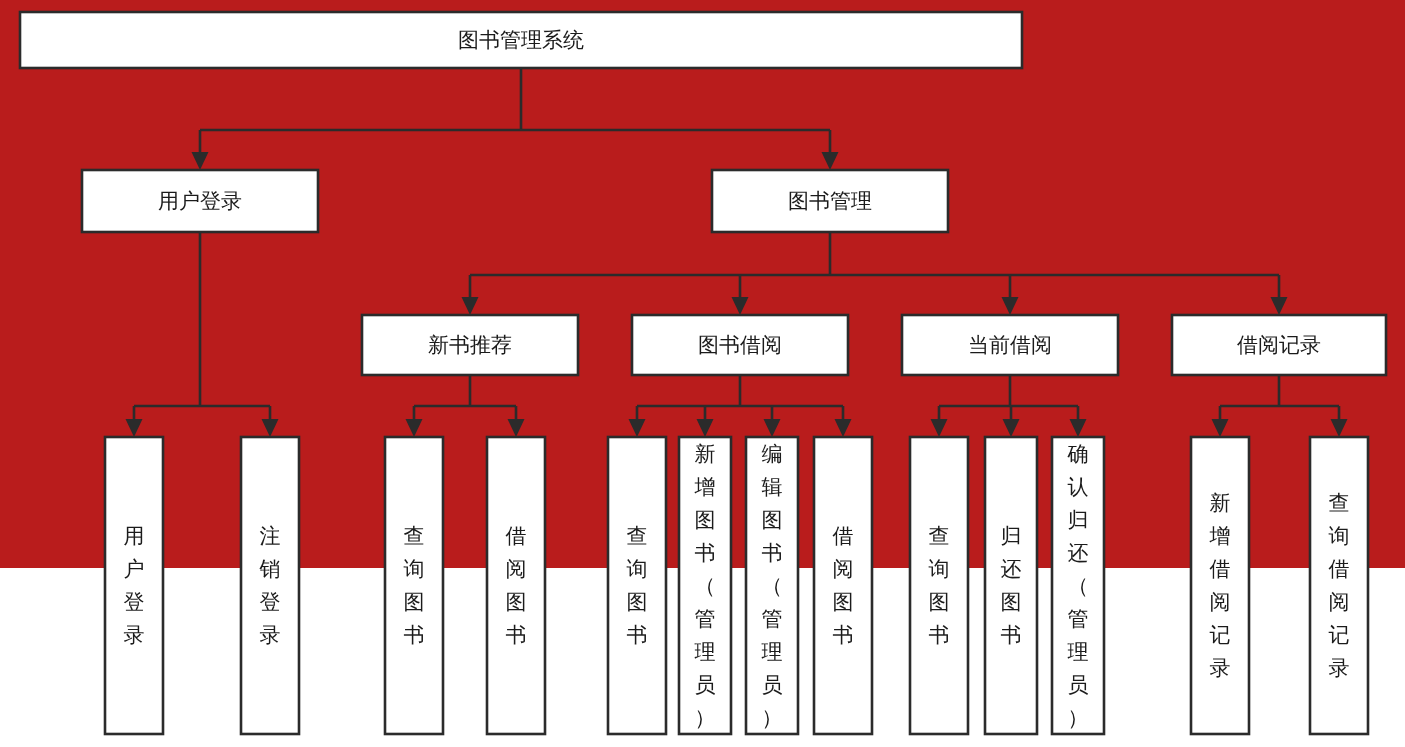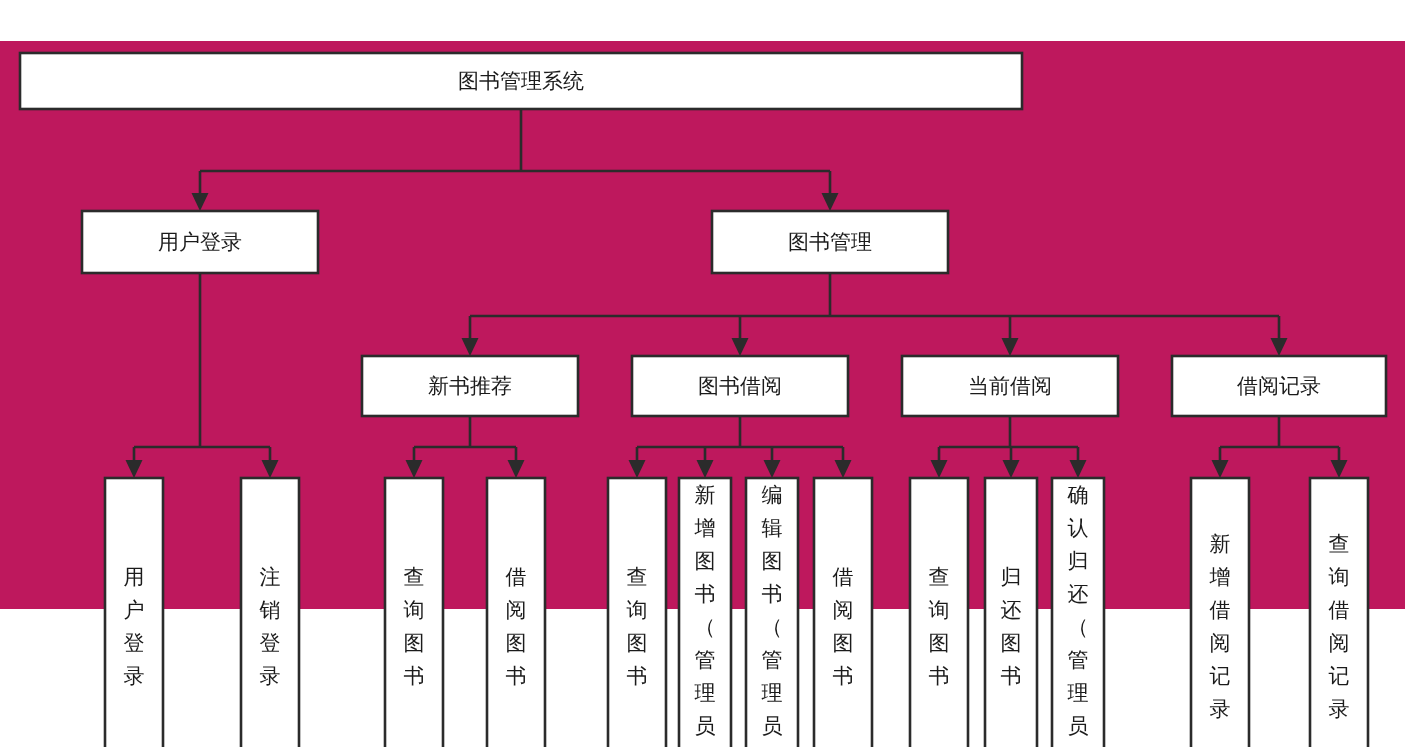--- a/index.html
+++ b/index.html
@@ -10,22 +10,21 @@
   body {
     width: 1405px;
     height: 747px;
     font-family: "DejaVu Sans", "Liberation Sans", sans-serif;
     overflow: hidden;
   }
   #diagram-root {
     position: relative;
     width: 1405px;
     height: 568px;
-    background: #be185d;
-    margin-top: 41px;
+    background: #b91c1c;
   }
   svg.canvas {
     position: absolute;
     left: 0;
     top: 0;
     width: 1405px;
     height: 747px;
   }
   .node-rect {
     fill: #ffffff;

